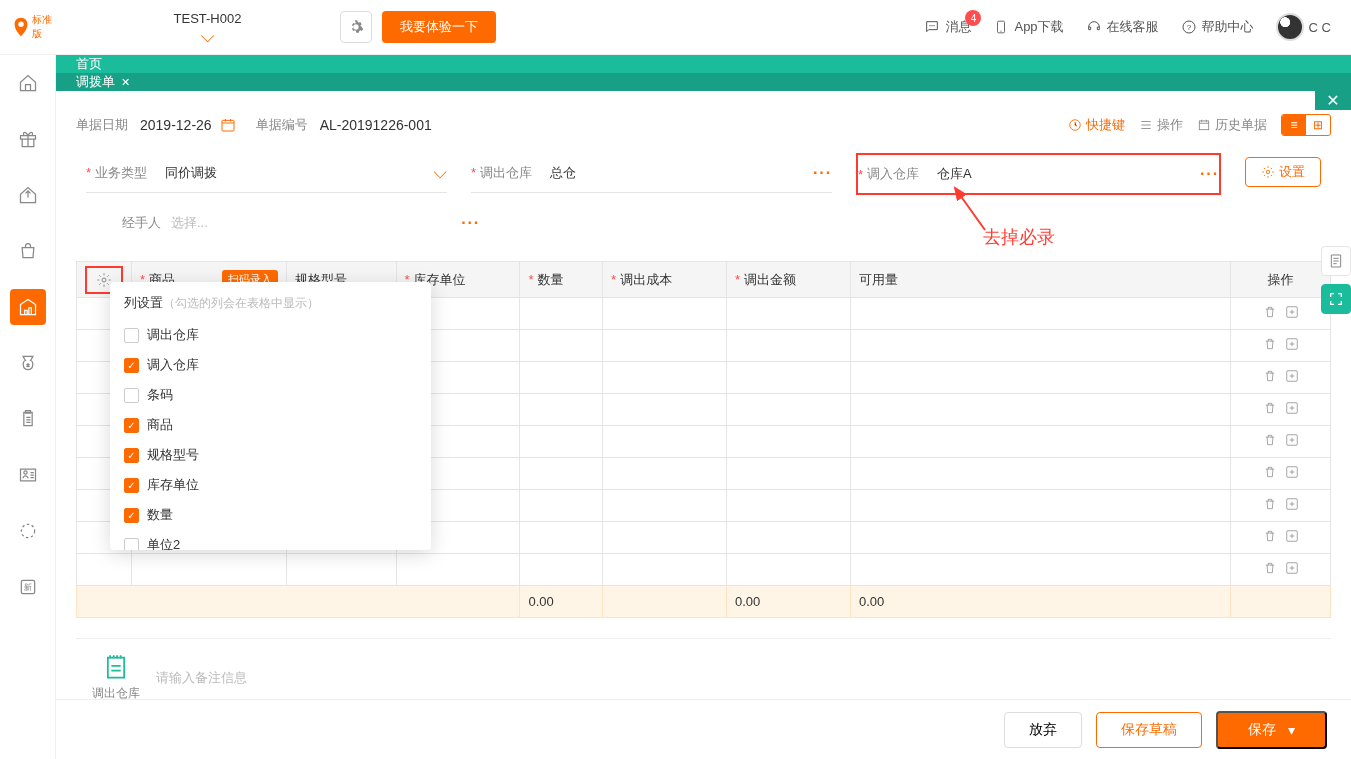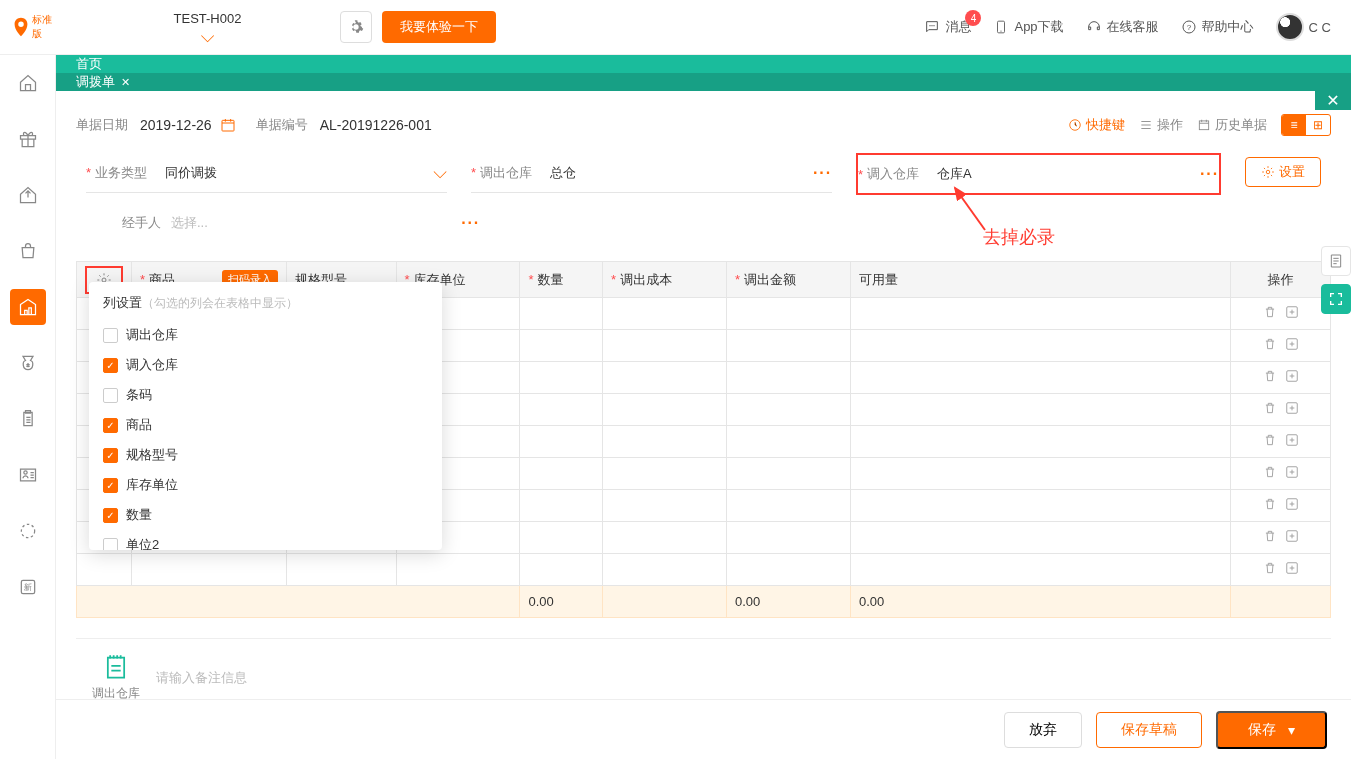--- a/index.html
+++ b/index.html
@@ -81,21 +81,21 @@
 .td-op { text-align: center; color: #999; }
 .td-op span { margin: 0 4px; cursor: pointer; display: inline-block; }
 .sum-row td { background: #fff5e6; border-color: #ffe4c4; font-weight: 500; }
 
 
 .right-tools { position: absolute; right: 0; top: 246px; display: flex; flex-direction: column; gap: 8px; }
 .rt-btn { width: 30px; height: 30px; display: flex; align-items: center; justify-content: center; border: 1px solid #e5e5e5; border-radius: 4px; background: #fff; color: #888; }
 .rt-btn.teal { background: #1abc9c; color: #fff; border-color: #1abc9c; }
 
 
-.popover { position: absolute; top: 282px; left: 89px; width: 353px; background: #fff; box-shadow: 0 4px 20px rgba(0,0,0,0.15); border-radius: 4px; z-index: 100; }
+.popover { position: absolute; top: 282px; left: 110px; width: 321px; background: #fff; box-shadow: 0 4px 20px rgba(0,0,0,0.15); border-radius: 4px; z-index: 100; }
 .popover-title { padding: 12px 14px 8px; color: #333; font-size: 13px; }
 .popover-title .hint { color: #bbb; font-size: 12px; }
 .popover-list { max-height: 230px; overflow-y: auto; padding: 0 14px; }
 .popover-list::-webkit-scrollbar { width: 10px; }
 .popover-list::-webkit-scrollbar-thumb { background: #ccc; border-radius: 5px; }
 .pop-item { display: flex; align-items: center; padding: 6px 0; gap: 8px; }
 .cb { width: 15px; height: 15px; border: 1px solid #ccc; border-radius: 2px; display: inline-flex; align-items: center; justify-content: center; font-size: 10px; color: #fff; }
 .cb.on { background: #ff6a00; border-color: #ff6a00; }
 .popover-footer { padding: 10px 14px; display: flex; justify-content: flex-end; gap: 10px; border-top: 1px solid #f0f0f0; }
 .btn-cancel { border: 1px solid #ddd; background: #fff; padding: 5px 18px; border-radius: 3px; font-size: 13px; }

